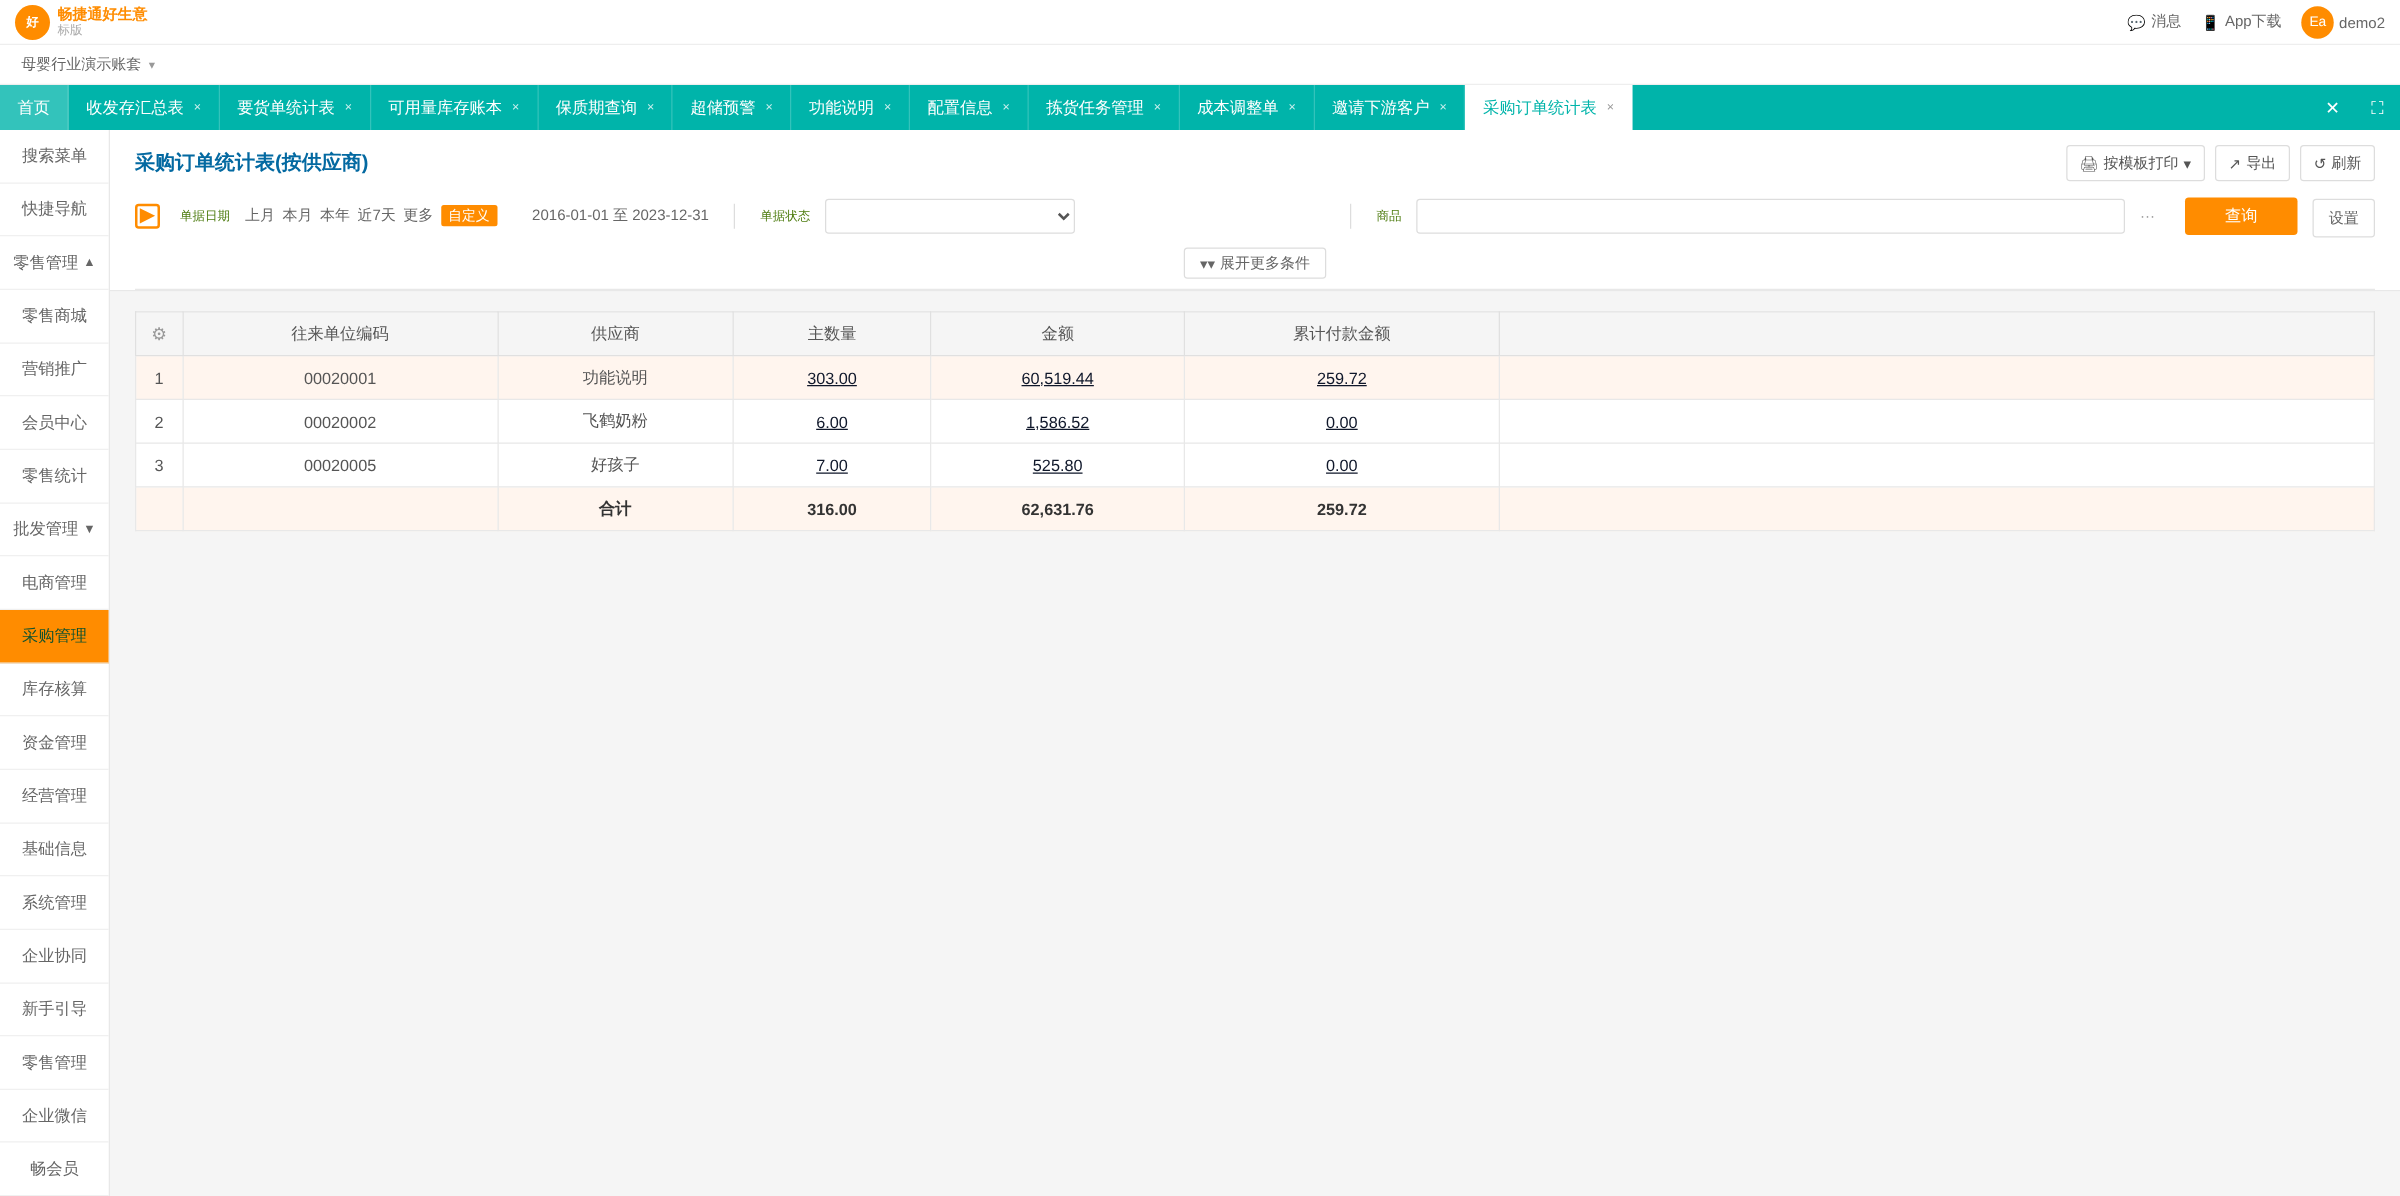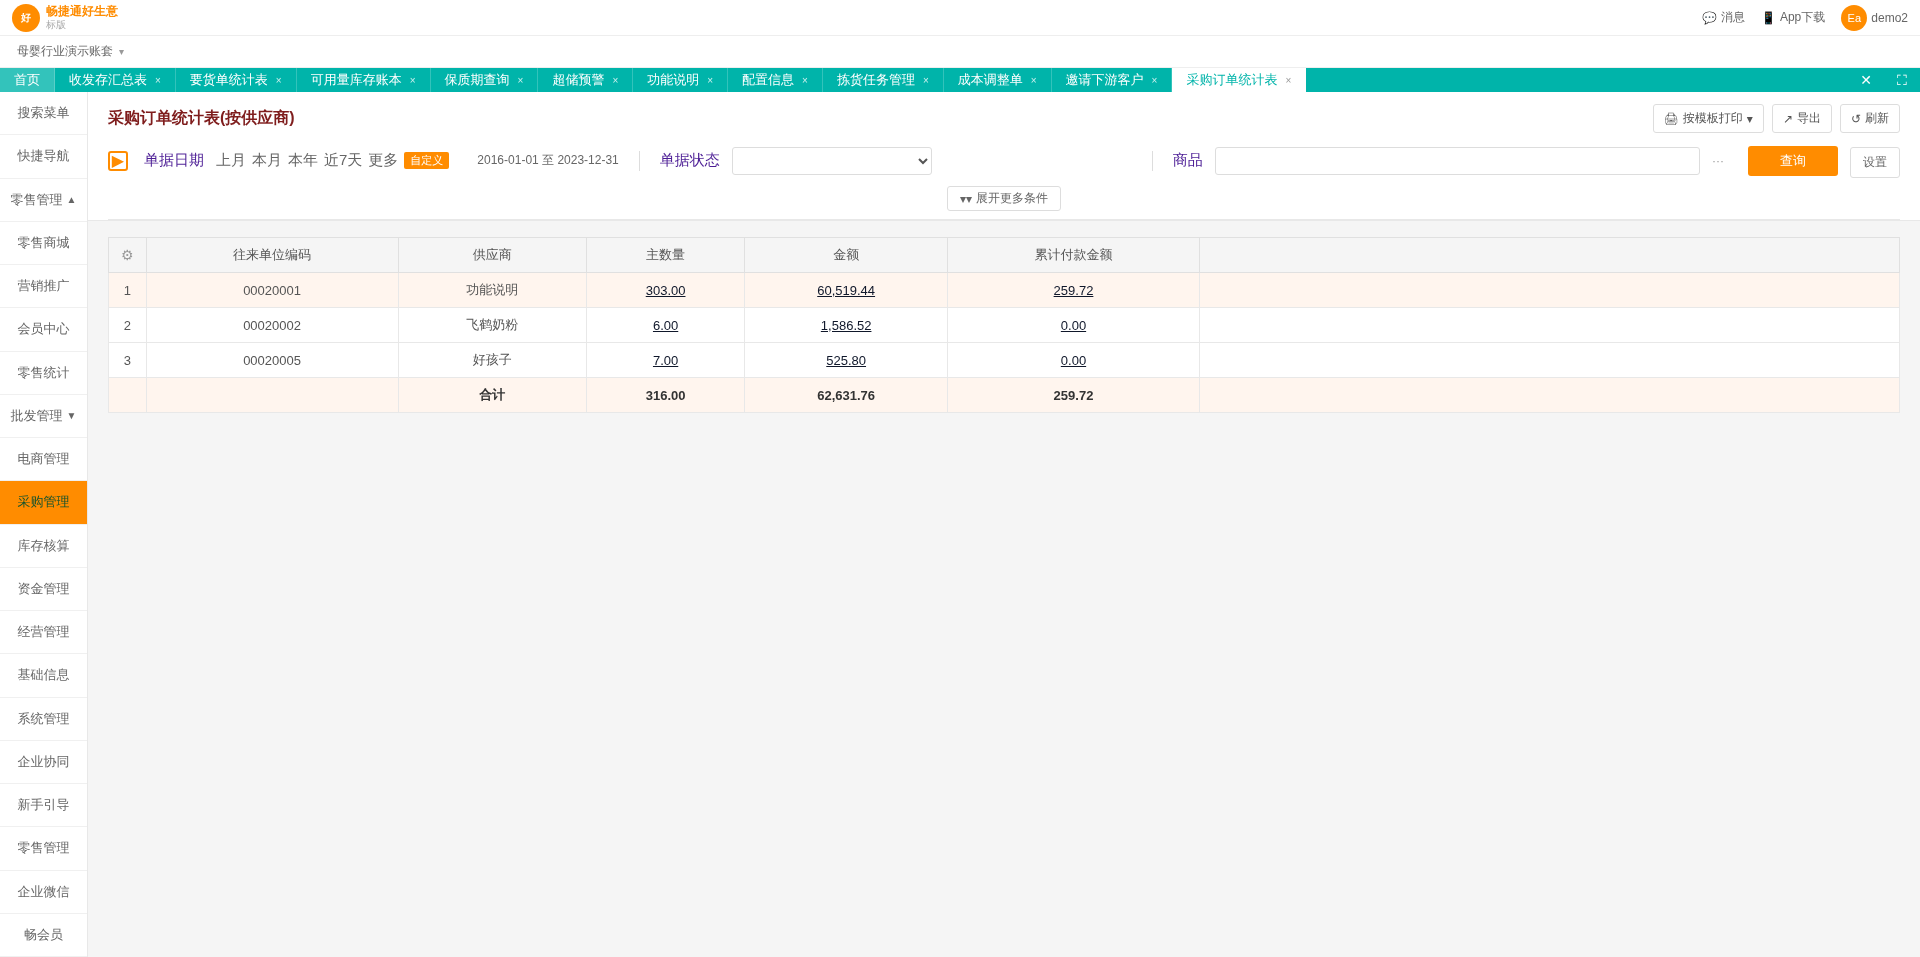--- a/index.html
+++ b/index.html
@@ -14,21 +14,21 @@
     .top-bar-right { display: flex; align-items: center; gap: 16px; }
     .top-bar-item { display: flex; align-items: center; gap: 4px; color: #666; font-size: 12px; cursor: pointer; }
     .user-avatar { width: 26px; height: 26px; border-radius: 50%; background: #ff8c00; display: flex; align-items: center; justify-content: center; color: #fff; font-size: 11px; }
 
     
     .workspace-bar { height: 32px; background: #fff; display: flex; align-items: center; padding: 0 17px; border-bottom: 1px solid #eee; flex-shrink: 0; }
     .workspace-selector { display: flex; align-items: center; gap: 6px; color: #666; font-size: 12px; cursor: pointer; }
     .workspace-selector .arrow { color: #999; font-size: 10px; }
 
     
-    .nav-tabs { height: 24px; background: #00b4aa; display: flex; align-items: center; padding: 0 0 0 0; flex-shrink: 0; overflow: hidden; }
+    .nav-tabs { height: 36px; background: #00b4aa; display: flex; align-items: center; padding: 0 0 0 0; flex-shrink: 0; overflow: hidden; }
     .nav-tab { height: 36px; padding: 0 14px; display: flex; align-items: center; gap: 4px; color: #fff; font-size: 13px; cursor: pointer; white-space: nowrap; border-right: 1px solid rgba(255,255,255,0.2); }
     .nav-tab.home { background: rgba(255,255,255,0.2); }
     .nav-tab.active { background: #fff; color: #00b4aa; }
     .nav-tab .close-btn { font-size: 10px; color: rgba(255,255,255,0.8); margin-left: 4px; }
     .nav-tab.active .close-btn { color: #999; }
     .nav-right-btns { margin-left: auto; display: flex; align-items: center; height: 36px; }
     .nav-icon-btn { width: 36px; height: 36px; display: flex; align-items: center; justify-content: center; color: #fff; cursor: pointer; font-size: 14px; }
 
     
     .main-layout { display: flex; flex: 1; overflow: hidden; }
@@ -39,32 +39,32 @@
     .sidebar-item.active { background: #ff8c00; color: #14532d; }
     .sidebar-item.has-arrow { gap: 4px; }
     .sidebar-arrow { font-size: 10px; }
 
     
     .content { flex: 1; display: flex; flex-direction: column; overflow: hidden; background: #f5f5f5; }
 
     
     .page-header { background: #fff; padding: 12px 20px 0 20px; border-bottom: 1px solid #e8e8e8; flex-shrink: 0; }
     .page-title-row { display: flex; align-items: center; justify-content: space-between; margin-bottom: 10px; }
-    .page-title { font-size: 16px; font-weight: bold; color: #7f1d1d; }
+    .page-title { font-size: 16px; font-weight: bold; color: #0369a1; }
     .page-actions { display: flex; align-items: center; gap: 8px; }
     .btn-template { display: flex; align-items: center; gap: 4px; padding: 5px 10px; border: 1px solid #ddd; border-radius: 3px; background: #fff; color: #555; font-size: 12px; cursor: pointer; }
     .btn-export { display: flex; align-items: center; gap: 4px; padding: 5px 10px; border: 1px solid #ddd; border-radius: 3px; background: #fff; color: #555; font-size: 12px; cursor: pointer; }
     .btn-refresh { display: flex; align-items: center; gap: 4px; padding: 5px 10px; border: 1px solid #ddd; border-radius: 3px; background: #fff; color: #555; font-size: 12px; cursor: pointer; }
 
     
     .filter-area { background: #fff; padding: 10px 20px; border-bottom: 1px solid #e8e8e8; flex-shrink: 0; }
     .filter-row { display: flex; align-items: center; gap: 12px; flex-wrap: nowrap; }
-    .filter-label { color: #4c1d95; font-size: 15px; white-space: nowrap; }
+    .filter-label { color: #4d7c0f; font-size: 10px; white-space: nowrap; }
     .date-shortcuts { display: flex; gap: 6px; align-items: center; }
-    .date-shortcut { color: #666; font-size: 15px; cursor: pointer; }
+    .date-shortcut { color: #666; font-size: 12px; cursor: pointer; }
     .date-custom-badge { background: #ff8c00; color: #fff; font-size: 11px; padding: 1px 6px; border-radius: 2px; cursor: pointer; }
     .date-range-text { color: #666; font-size: 12px; }
     .filter-separator { width: 1px; height: 20px; background: #ddd; margin: 0 8px; }
     .filter-select-wrapper { display: flex; align-items: center; gap: 6px; flex: 1; max-width: 400px; }
     .filter-select { border: 1px solid #ddd; border-radius: 3px; padding: 4px 8px; font-size: 12px; color: #555; background: #fff; height: 28px; min-width: 200px; }
     .filter-goods-input { border: 1px solid #ddd; border-radius: 3px; padding: 4px 8px; font-size: 12px; color: #555; background: #fff; height: 28px; flex: 1; }
     .expand-row { display: flex; justify-content: center; padding: 8px 0; }
     .expand-btn { display: flex; align-items: center; gap: 4px; color: #666; font-size: 12px; cursor: pointer; border: 1px solid #ddd; border-radius: 3px; padding: 3px 12px; background: #fff; }
     .btn-query { background: #ff8c00; color: #fff; border: none; border-radius: 3px; padding: 6px 32px; font-size: 13px; cursor: pointer; }
     .btn-settings { background: #fff; color: #666; border: 1px solid #ddd; border-radius: 3px; padding: 6px 12px; font-size: 12px; cursor: pointer; display: block; margin-top: 4px; }

